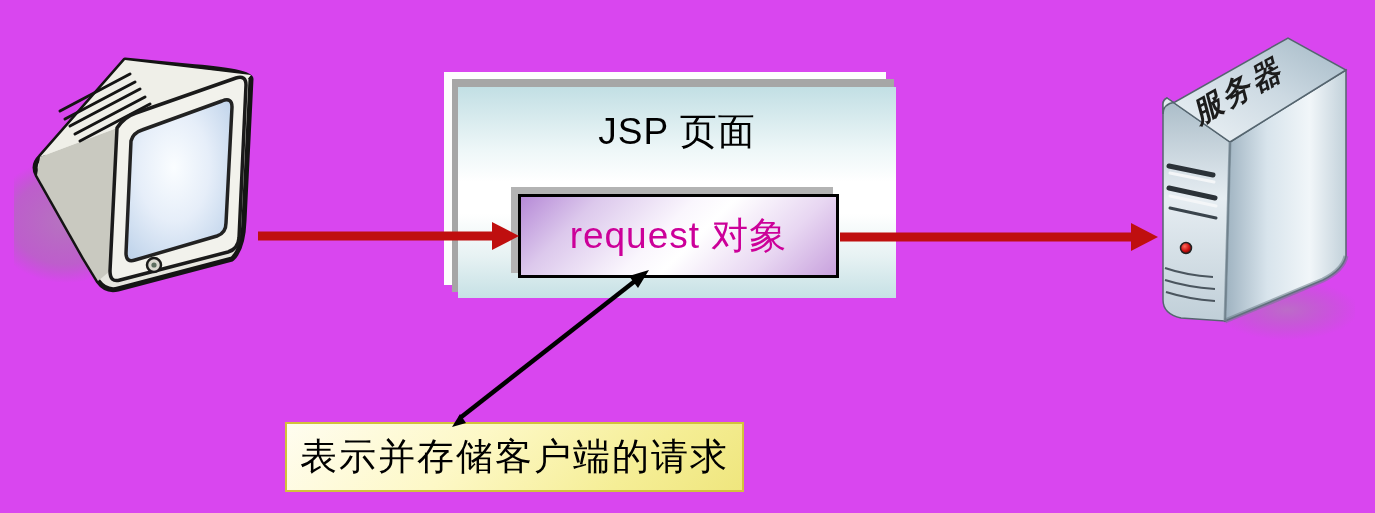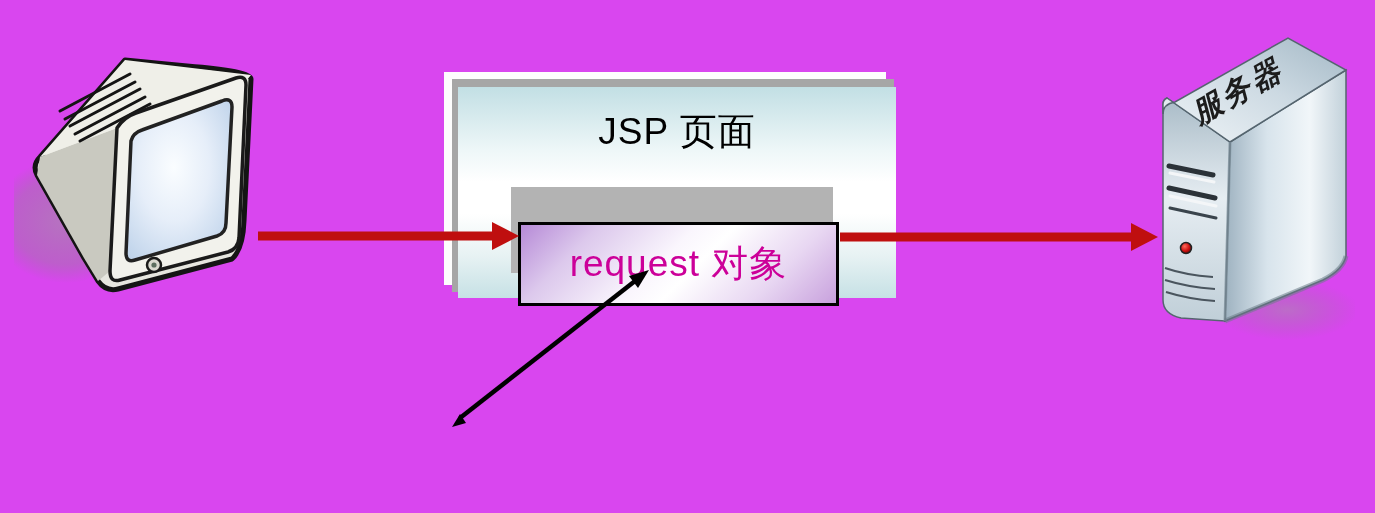--- a/index.html
+++ b/index.html
@@ -13,21 +13,21 @@
   .jsp-box{left:458px;top:87px;width:438px;height:211px;
      background:linear-gradient(180deg,#c2dfe4 0%,#eef7f8 30%,#ffffff 45%,#ffffff 60%,#e7f2f3 80%,#c6e1e5 100%);}
   .jsp-title{position:absolute;left:0;top:20px;width:100%;text-align:center;
      font-size:37px;color:#000;letter-spacing:1px;}
 
   
   .req-shadow{left:511px;top:187px;width:322px;height:86px;background:#b3b3b3;}
   .req-box{left:518px;top:194px;width:321px;height:84px;box-sizing:border-box;
      border:3px solid #000;
      background:linear-gradient(135deg,#b68ad7 0%,#dcc8ec 20%,#faf6fd 45%,#ffffff 55%,#e8d7f2 78%,#c8a1dd 100%);
-     display:flex;align-items:center;justify-content:center;margin-top:28px;}
+     display:flex;align-items:center;justify-content:center;}
   .req-label{font-size:37px;color:#cc0099;letter-spacing:1px;}
 
   
   .note-box{left:285px;top:422px;width:459px;height:70px;box-sizing:border-box;
      border:2px solid #d2c23c;
      background:linear-gradient(135deg,#fffdf0 0%,#fdf8c6 40%,#f5ee96 75%,#efe67e 100%);
      display:flex;align-items:center;justify-content:center;}
   .note-text{font-size:37px;color:#000;letter-spacing:2px;white-space:nowrap;}
 
   svg text{font-family:"Liberation Sans", sans-serif;}
@@ -79,20 +79,23 @@
   <div class="abs jsp-shadow"></div>
   <div class="abs jsp-box">
     <div class="jsp-title">JSP 页面</div>
   </div>
 
   <div class="abs req-shadow"></div>
   <div class="abs req-box">
     <span class="req-label">request 对象</span>
   </div>
 
+  <div class="abs note-box">
+    <span class="note-text">表示并存储客户端的请求</span>
+  </div>
 
   <svg class="abs" style="left:1155px;top:18px;" width="200" height="325" viewBox="0 0 200 325">
     <defs>
       <radialGradient id="srvShadow" cx="50%" cy="50%" r="50%">
         <stop offset="0%" stop-color="#9a9a9a" stop-opacity="0.45"></stop>
         <stop offset="100%" stop-color="#808080" stop-opacity="0"></stop>
       </radialGradient>
       <linearGradient id="srvTop" x1="0" y1="1" x2="1" y2="0">
         <stop offset="0%" stop-color="#f0f5f8"></stop>
         <stop offset="55%" stop-color="#ccd9e2"></stop>

